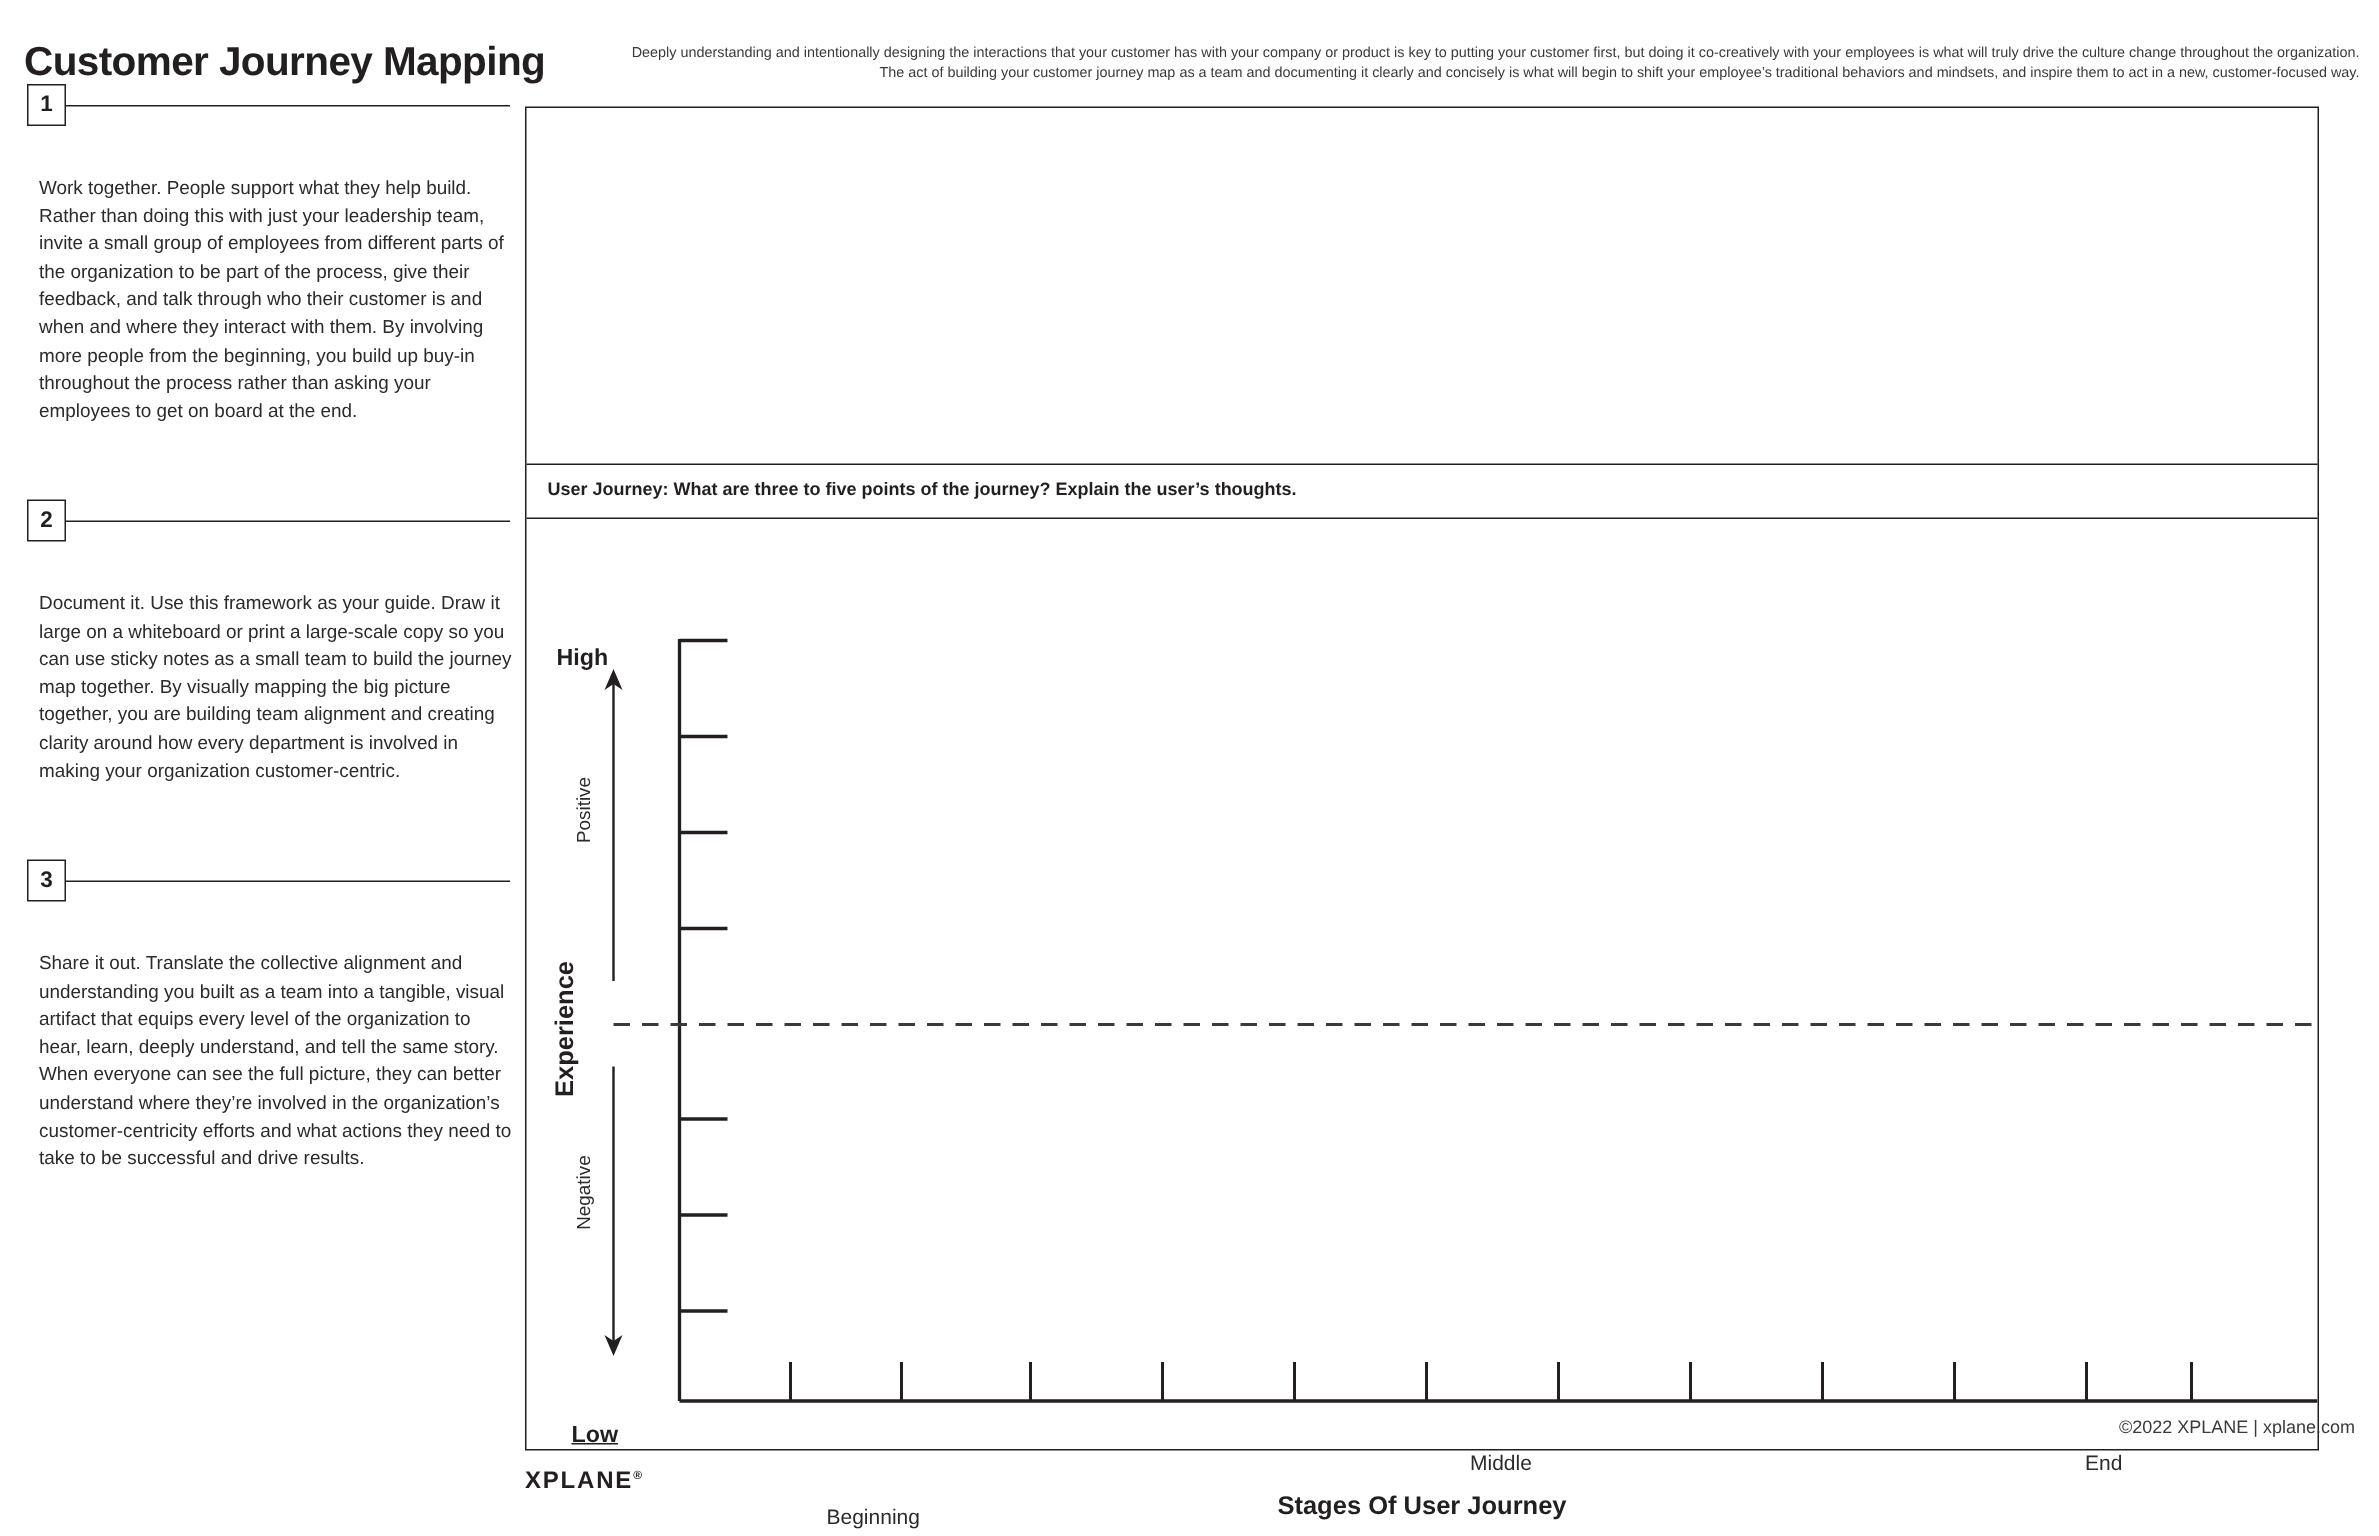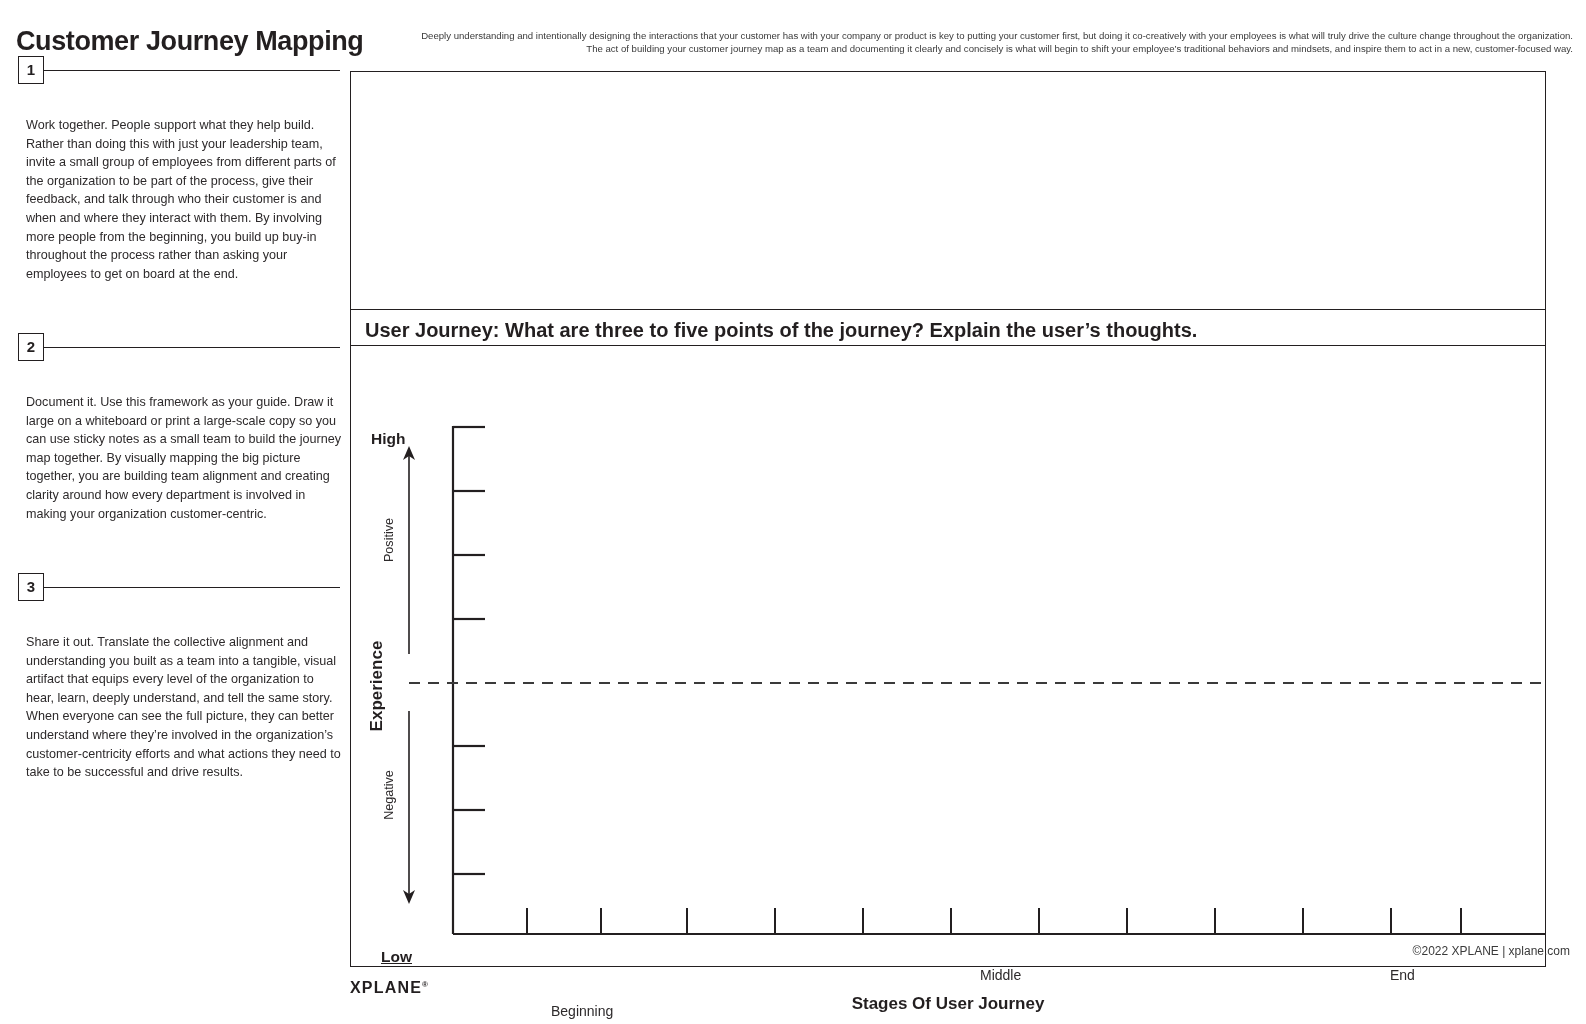--- a/index.html
+++ b/index.html
@@ -146,21 +146,21 @@
     width: 1194px;
     height: 37px;
     box-sizing: border-box;
     border-top: 1.6px solid #231f20;
     border-bottom: 1.6px solid #231f20;
   }
   #journey-prompt {
     position: absolute;
     left: 14px;
     top: 9px;
-    font-size: 20px;
+    font-size: 12px;
     font-weight: bold;
     color: #231f20;
     white-space: nowrap;
   }
 
   
   #chart-area {
     position: absolute;
     left: 0;
     top: 274px;

